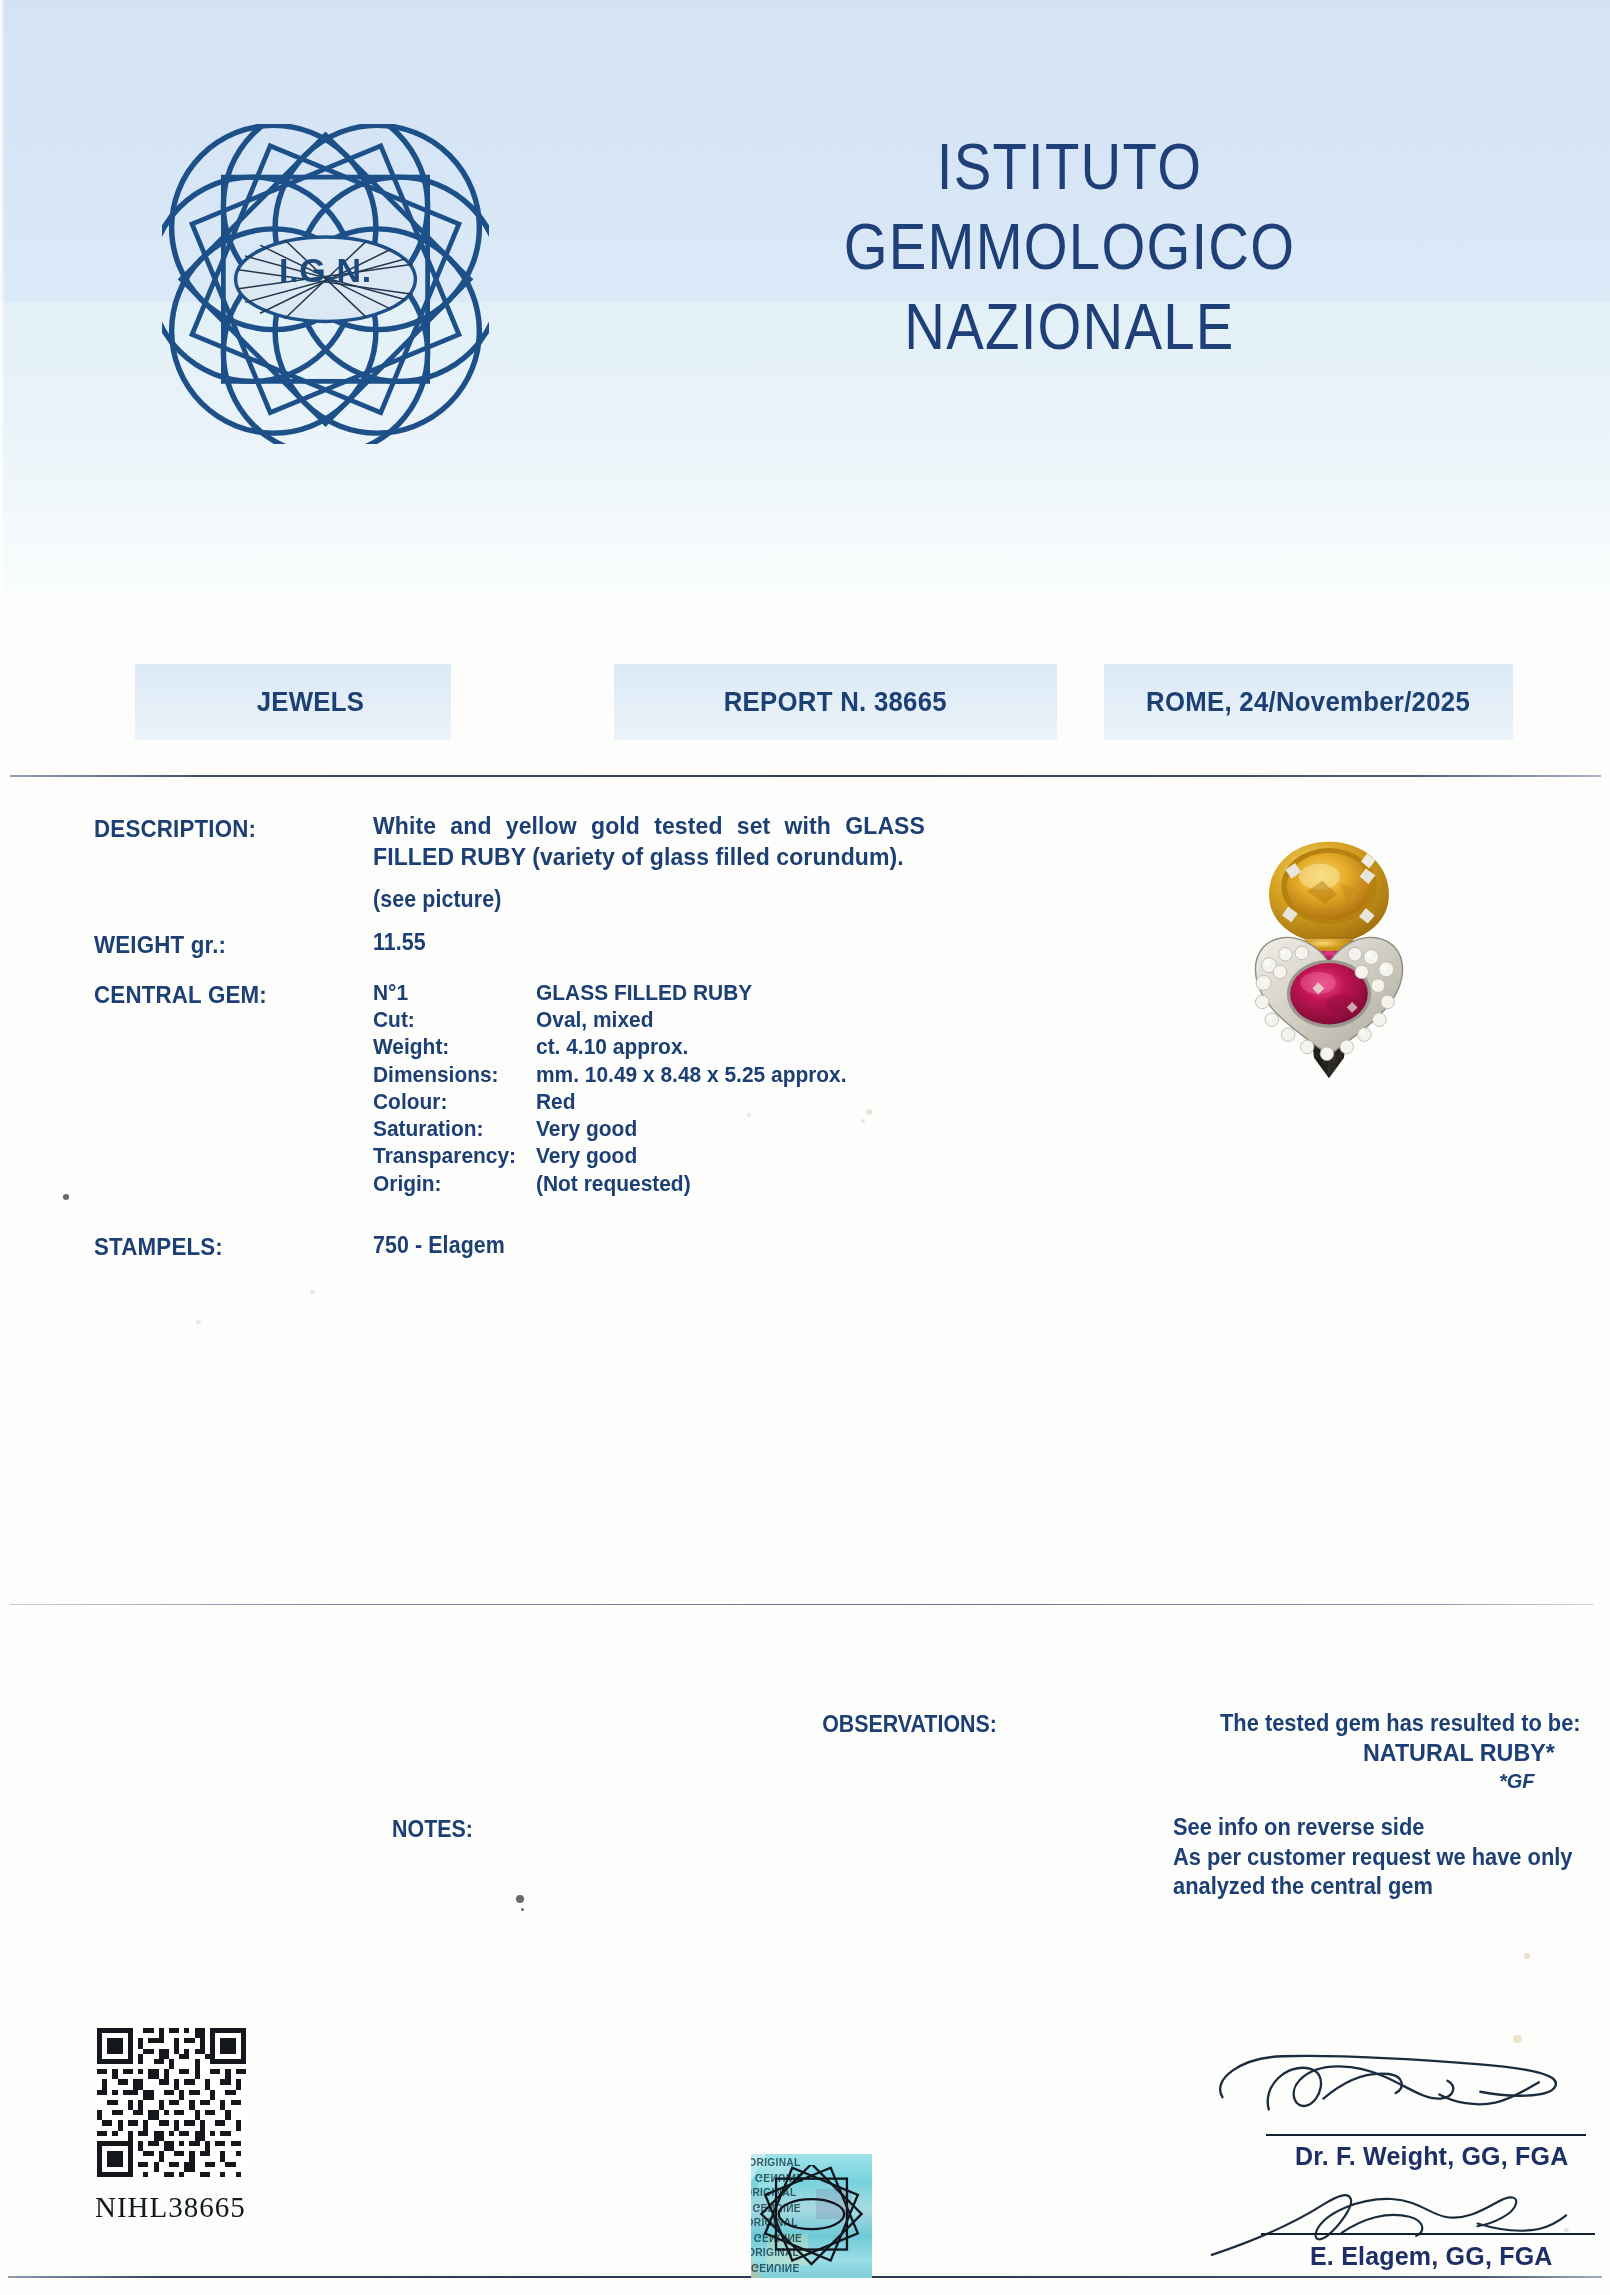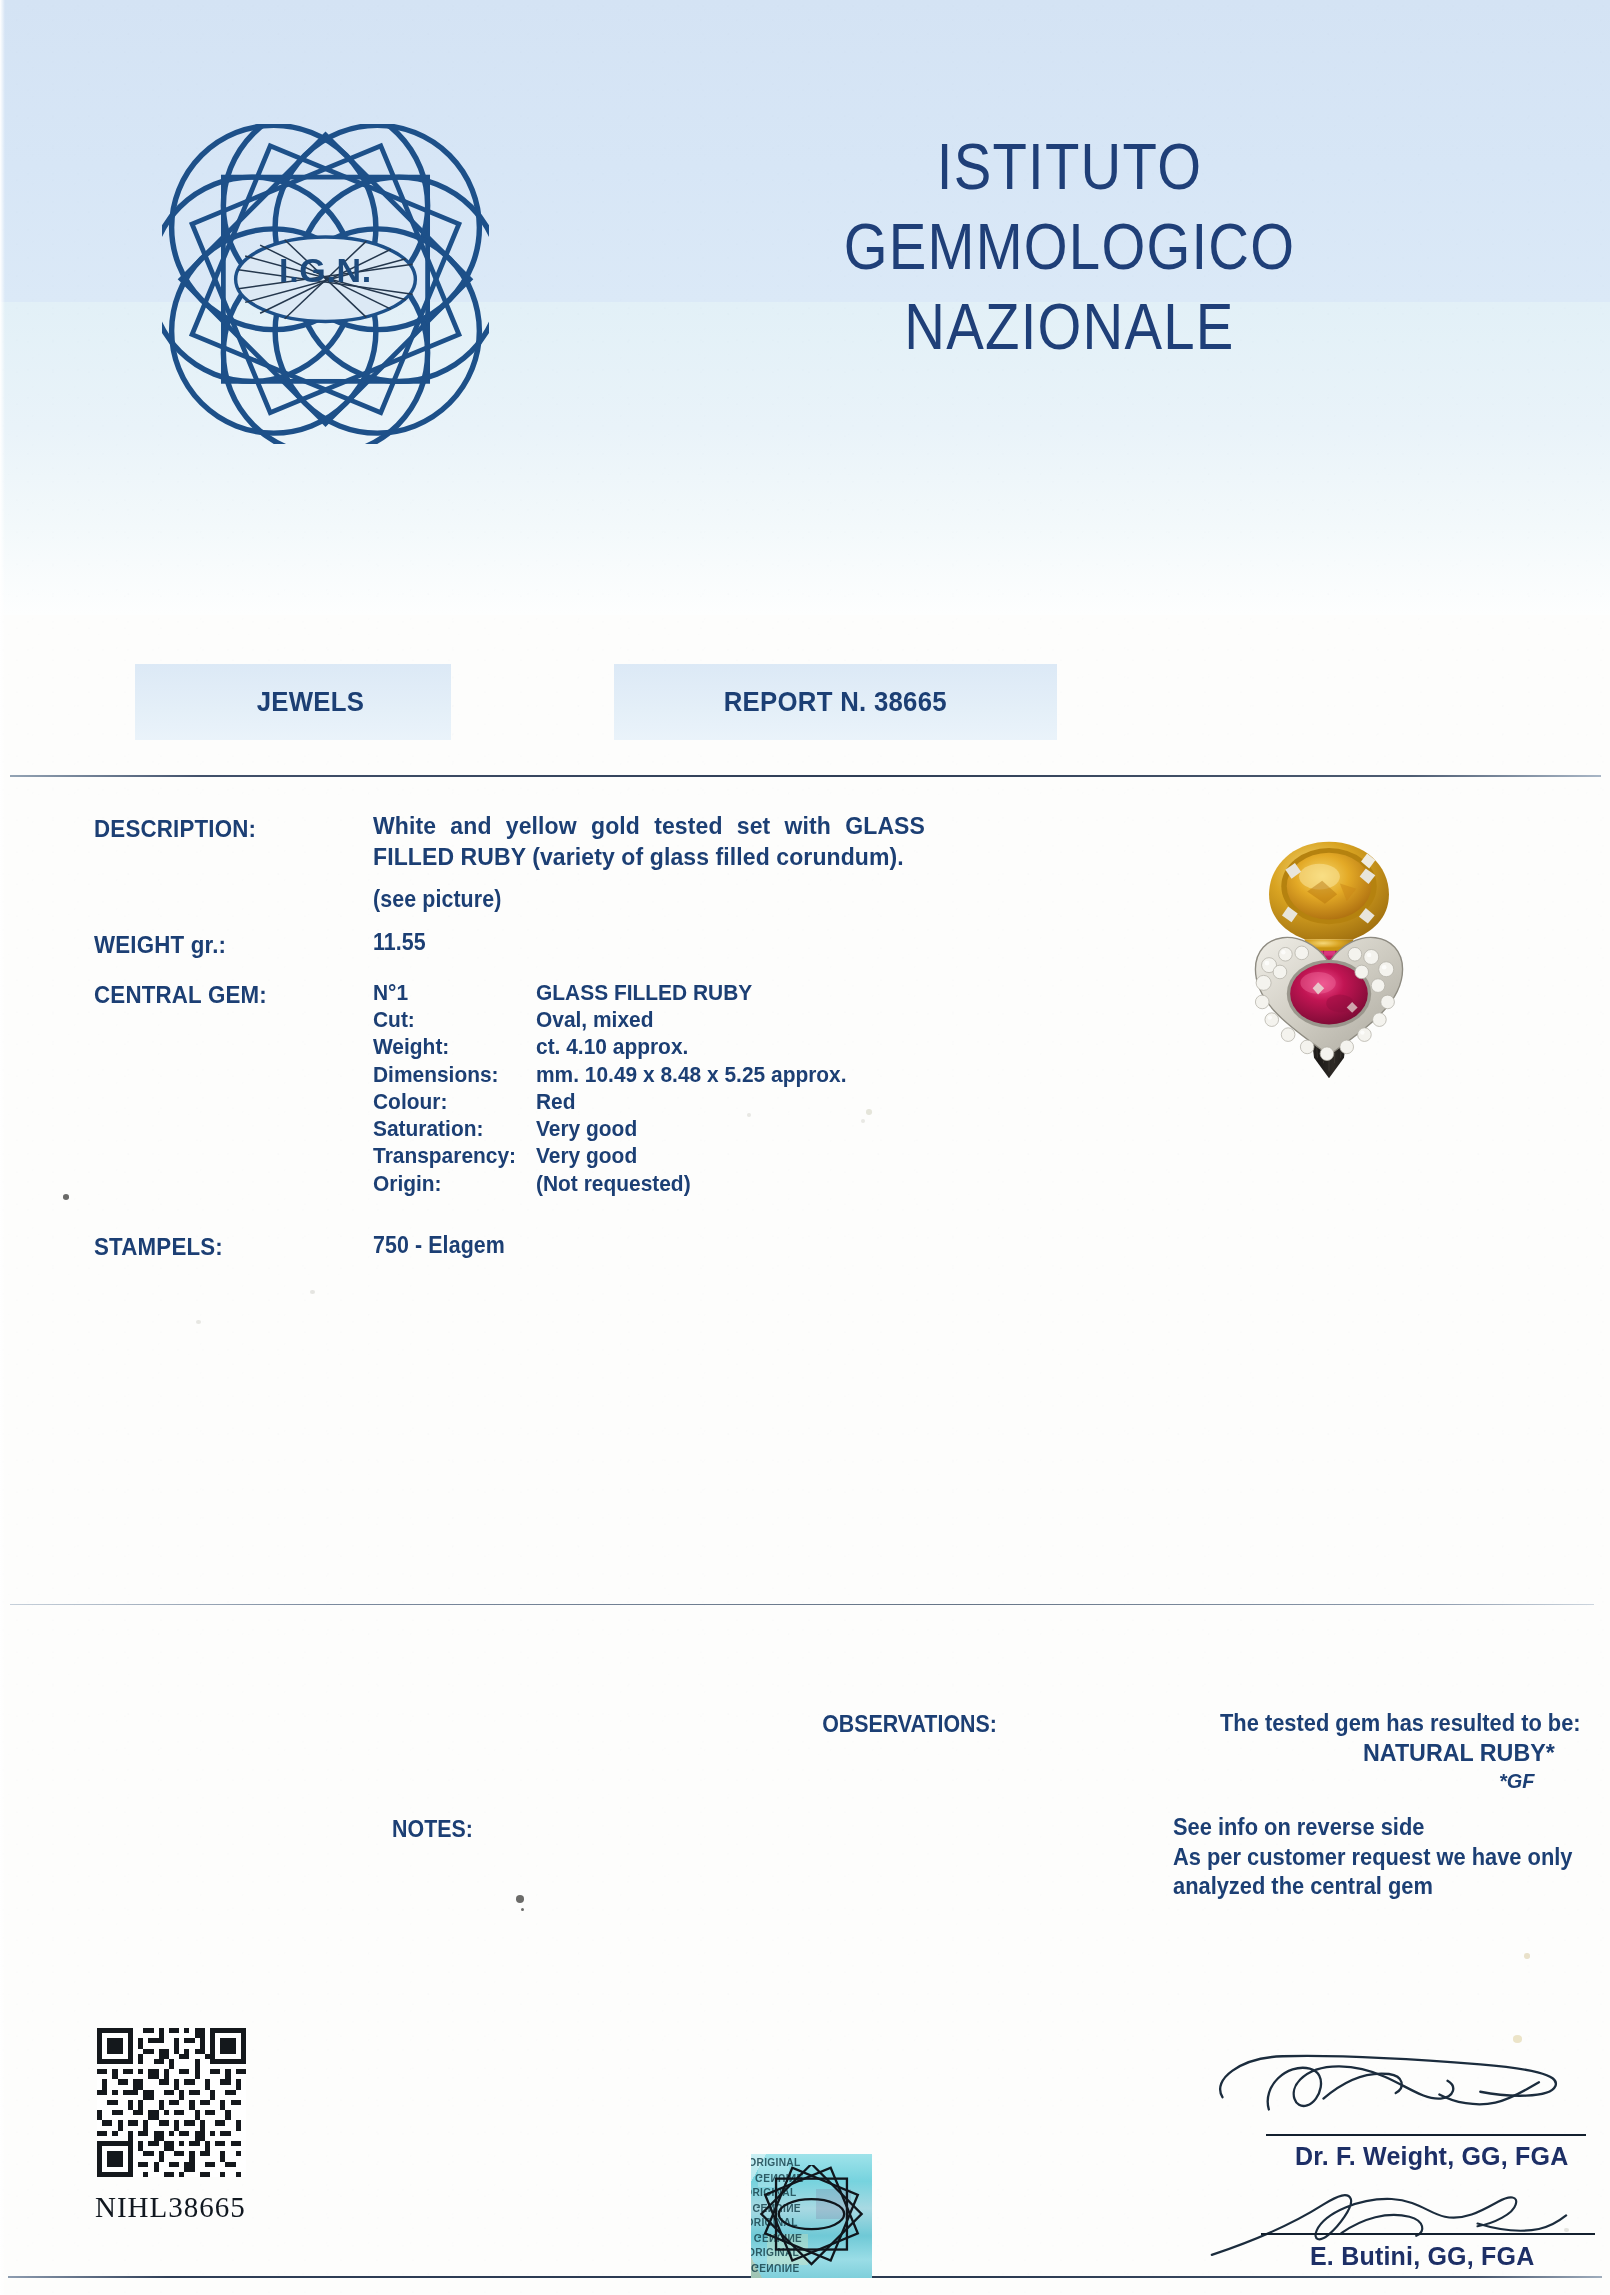--- a/index.html
+++ b/index.html
@@ -194,20 +194,23 @@
     <div>GEMMOLOGICO</div>
     <div>NAZIONALE</div>
   </div>
 
   <div class="info-strip">
     <div class="info-cell cell-a">
       <span>JEWELS</span>
     </div>
     <div class="info-cell cell-b">
       <span>REPORT N. 38665</span>
+    </div>
+    <div class="info-cell cell-c">
+      <span>ROME, 24/November/2025</span>
     </div>
   </div>
 
   <div class="rule-a"></div>
   <div class="rule-b"></div>
   <div class="rule-c"></div>
 
   <div class="lbl" style="left:94px; top:815px;">DESCRIPTION:</div>
   <div class="val just" style="left:373px; top:811px;">White and yellow gold tested set with GLASS FILLED RUBY (variety of glass filled corundum).</div>
   <div class="val" style="left:373px; top:886px;">(see picture)</div>
@@ -559,21 +562,21 @@
                  C 218 34, 196 62, 182 74 C 168 86, 158 82, 164 68
                  C 176 42, 228 20, 274 22 C 312 24, 330 44, 352 48
                  C 382 54, 408 38, 430 26 C 448 16, 460 18, 456 30
                  C 452 44, 424 58, 400 62"></path>
         <path d="M200 72 C 232 50, 268 40, 300 48 C 322 54, 324 70, 310 76"></path>
         <path d="M400 58 C 426 66, 460 72, 490 66 C 508 62, 520 54, 530 46"></path>
       </g>
     </svg>
   </div>
   <div class="sig-line" style="left:1261px; top:2233px; width:334px;"></div>
-  <div class="sig-name" style="left:1310px; top:2242px;">E. Butini, GG, FGA</div>
+  <div class="sig-name" style="left:1310px; top:2242px;">E. Elagem, GG, FGA</div>
 
   <div class="speck" style="left:516px; top:1895px; width:8.2px; height:7.5px;"></div>
   <div class="speck" style="left:521px; top:1908px; width:3.4px; height:3.4px;"></div>
   <div class="speck" style="left:63px;  top:1194px; width:6.1px;  height:5.5px;"></div>
   <div class="speck-soft" style="left:1513px; top:2035px; width:8.9px; height:7.5px; background:#cbb468;"></div>
   <div class="speck-soft" style="left:866px; top:1109px; width:6.1px; height:5.5px; background:#b7b79a;"></div>
   <div class="speck-soft" style="left:1524px; top:1953px; width:5.5px; height:5.5px; background:#c2ac6d;"></div>
   <div class="speck-soft" style="left:310px;  top:1290px; width:4.8px; height:4.1px; background:#b8b8ae;"></div>
   <div class="speck-soft" style="left:196px;  top:1320px; width:4.8px; height:4.1px; background:#bcbcb2;"></div>
   <div class="speck-soft" style="left:747px; top:1113px; width:4.1px; height:4.1px; background:#bfbfb4;"></div>

